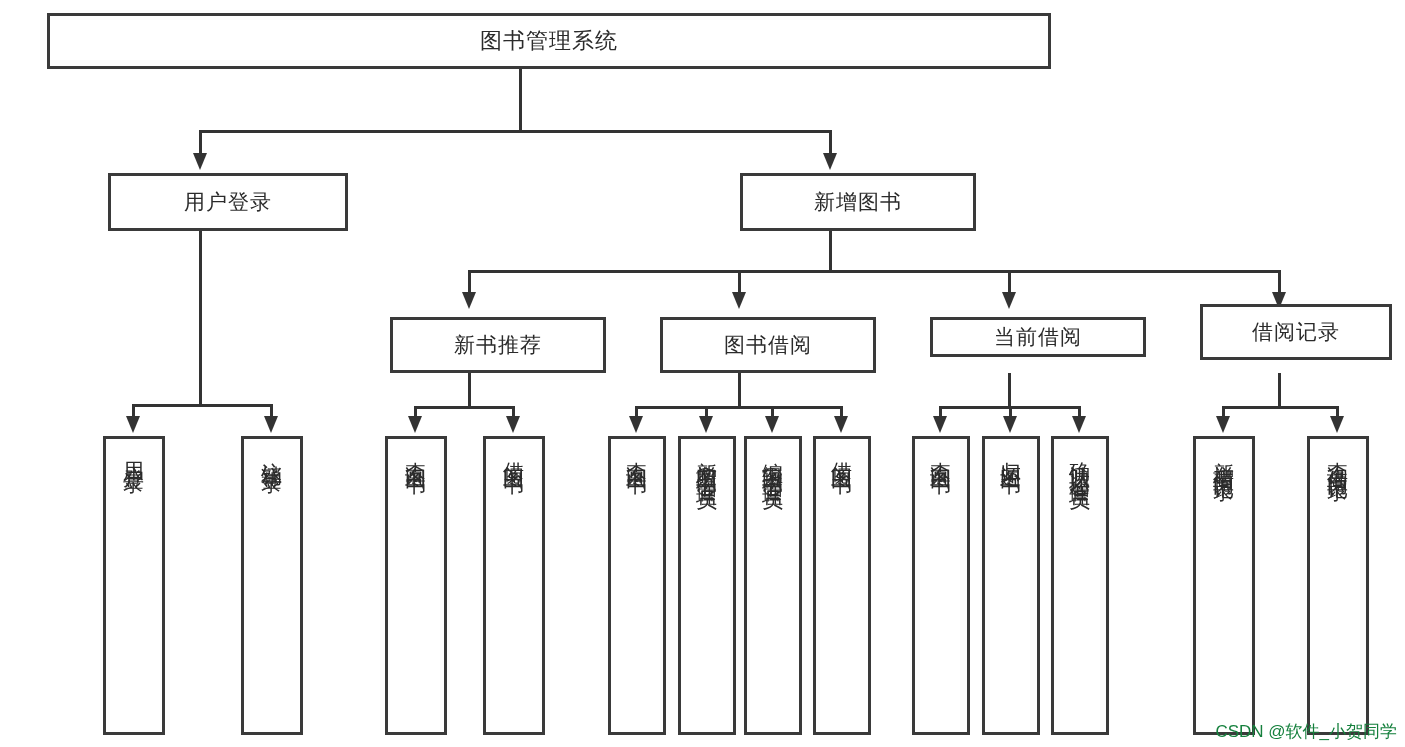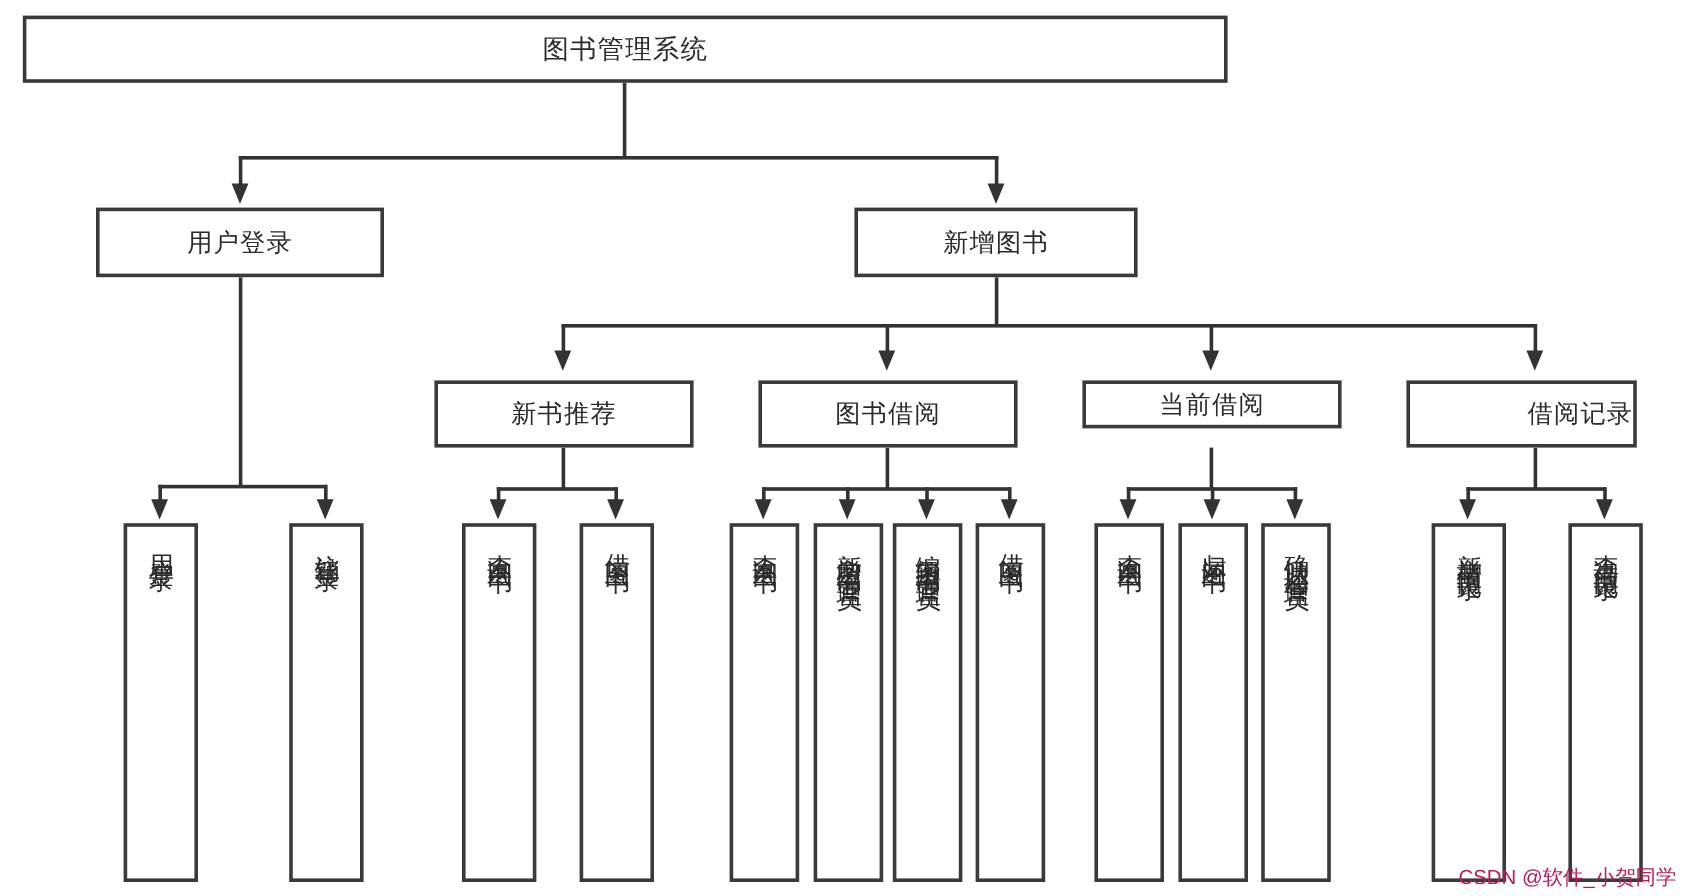--- a/index.html
+++ b/index.html
@@ -28,20 +28,21 @@
     justify-content: center;
     color: #2b2b2b;
     z-index: 3;
   }
   .node.root,
   .node.lvl1,
   .node.lvl2 {
     font-size: 21px;
     letter-spacing: 1px;
     white-space: nowrap;
+    margin-left: 28px;
   }
   .node.root { font-size: 22px; }
   
   .node.leaf {
     font-size: 21px;
     align-items: flex-start;
     justify-content: center;
     padding-top: 6px;
   }
   .node.leaf .vtext {
@@ -67,21 +68,21 @@
     border-right: 7px solid transparent;
     border-top: 17px solid #333333;
     z-index: 2;
   }
   
   #watermark {
     position: absolute;
     right: 8px;
     bottom: 4px;
     font-size: 17px;
-    color: #be185d;
+    color: #15803d;
     z-index: 5;
     white-space: nowrap;
   }
 </style>
 </head>
 <body>
 
 <div id="canvas">
 
   <div class="node root" style="left:19px; top:13px; width:1004px; height:56px;">
@@ -97,21 +98,21 @@
 
   <div class="node lvl2" style="left:362px; top:317px; width:216px; height:56px;">
     <span>新书推荐</span>
   </div>
   <div class="node lvl2" style="left:632px; top:317px; width:216px; height:56px;">
     <span>图书借阅</span>
   </div>
   <div class="node lvl2" style="left:902px; top:317px; width:216px; height:40px;">
     <span>当前借阅</span>
   </div>
-  <div class="node lvl2" style="left:1172px; top:317px; width:192px; height:56px;justify-content:flex-end;">
+  <div class="node lvl2" style="left:1172px; top:304px; width:192px; height:56px;">
     <span>借阅记录</span>
   </div>
 
   <div class="node leaf" style="left:103px; top:436px; width:62px; height:299px;">
     <span class="vtext">用户登录</span>
   </div>
   <div class="node leaf" style="left:241px; top:436px; width:62px; height:299px;">
     <span class="vtext">注销登录</span>
   </div>
 

